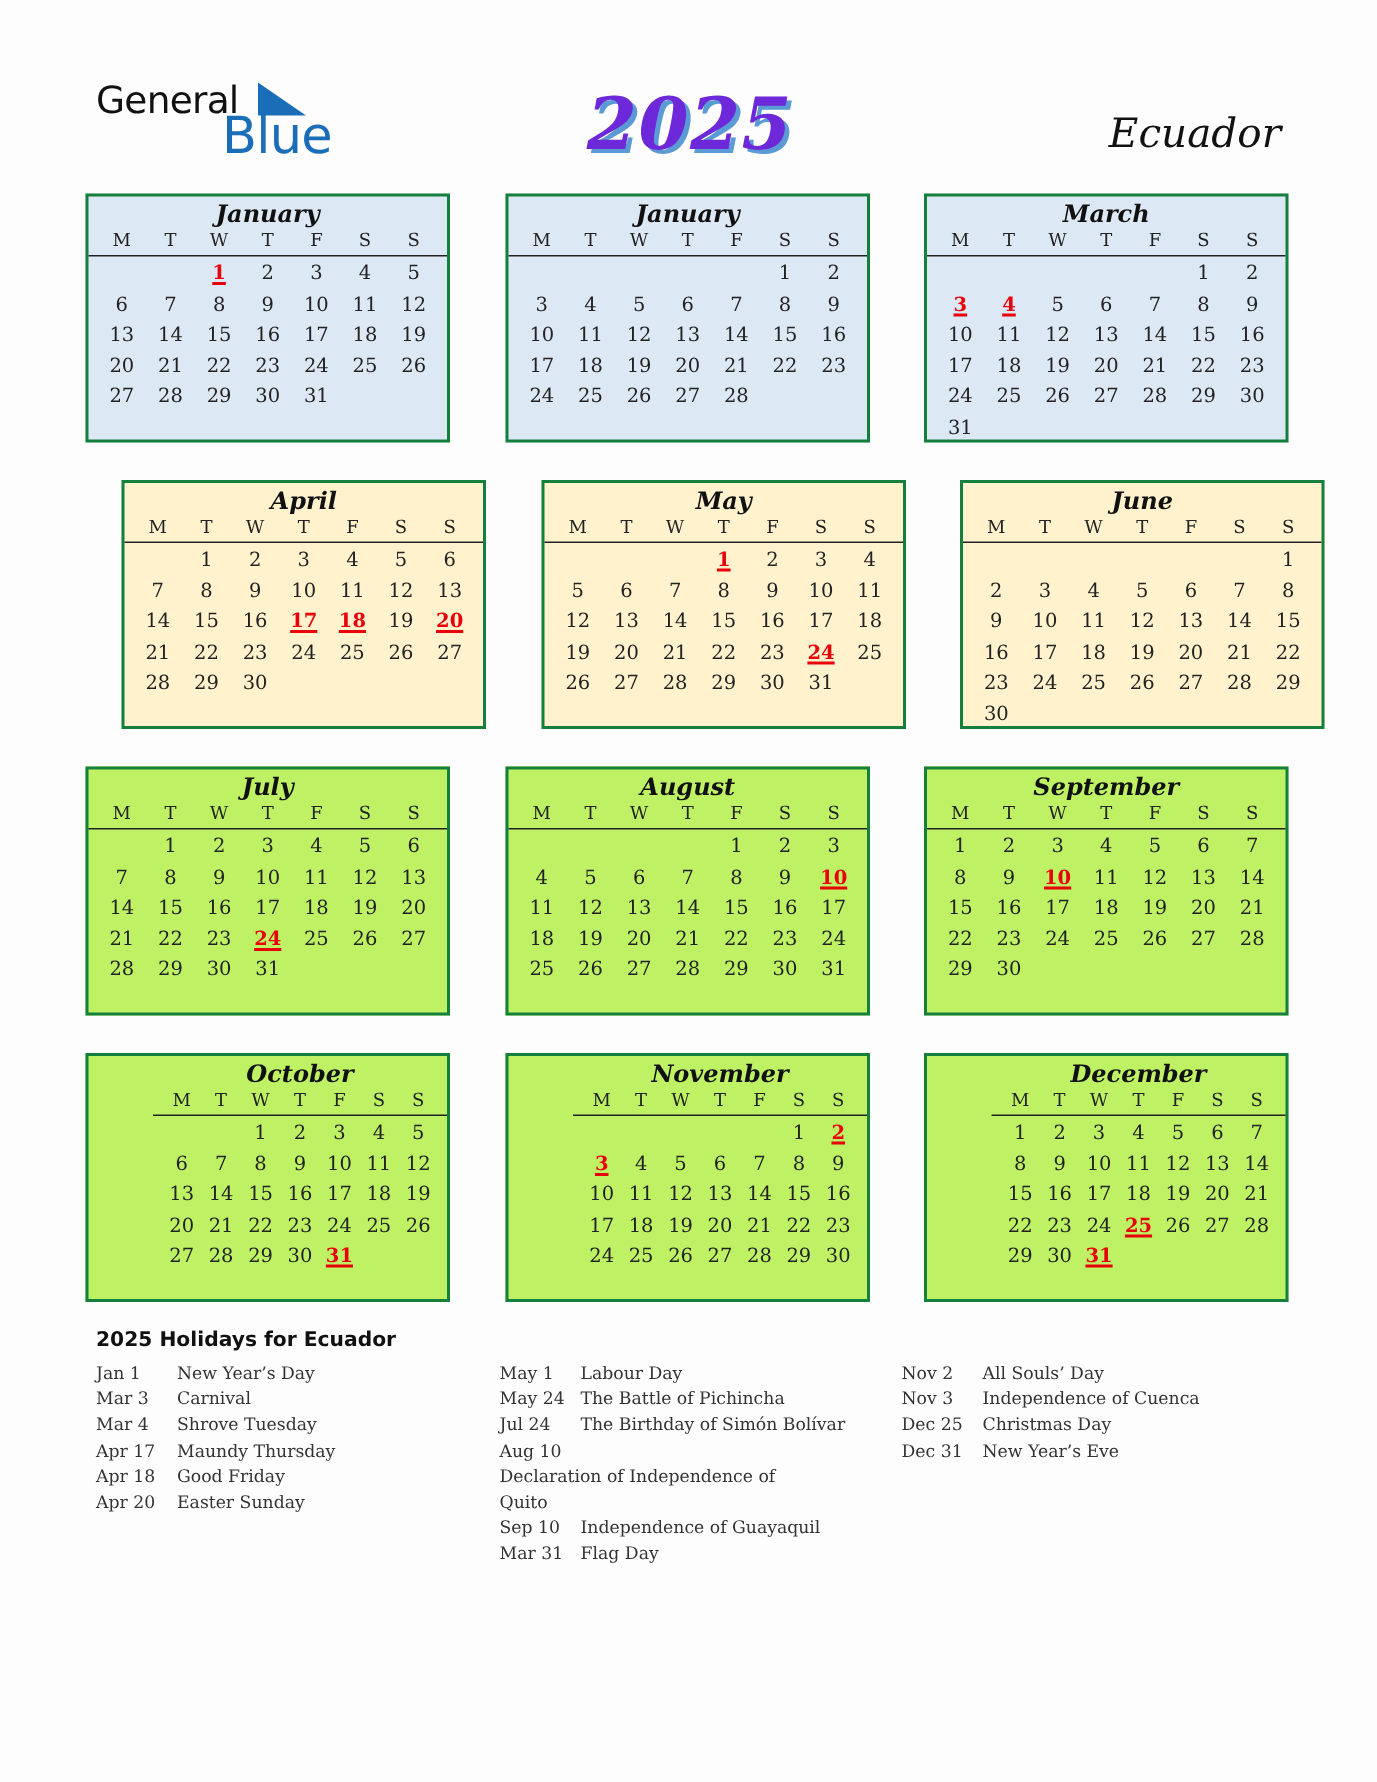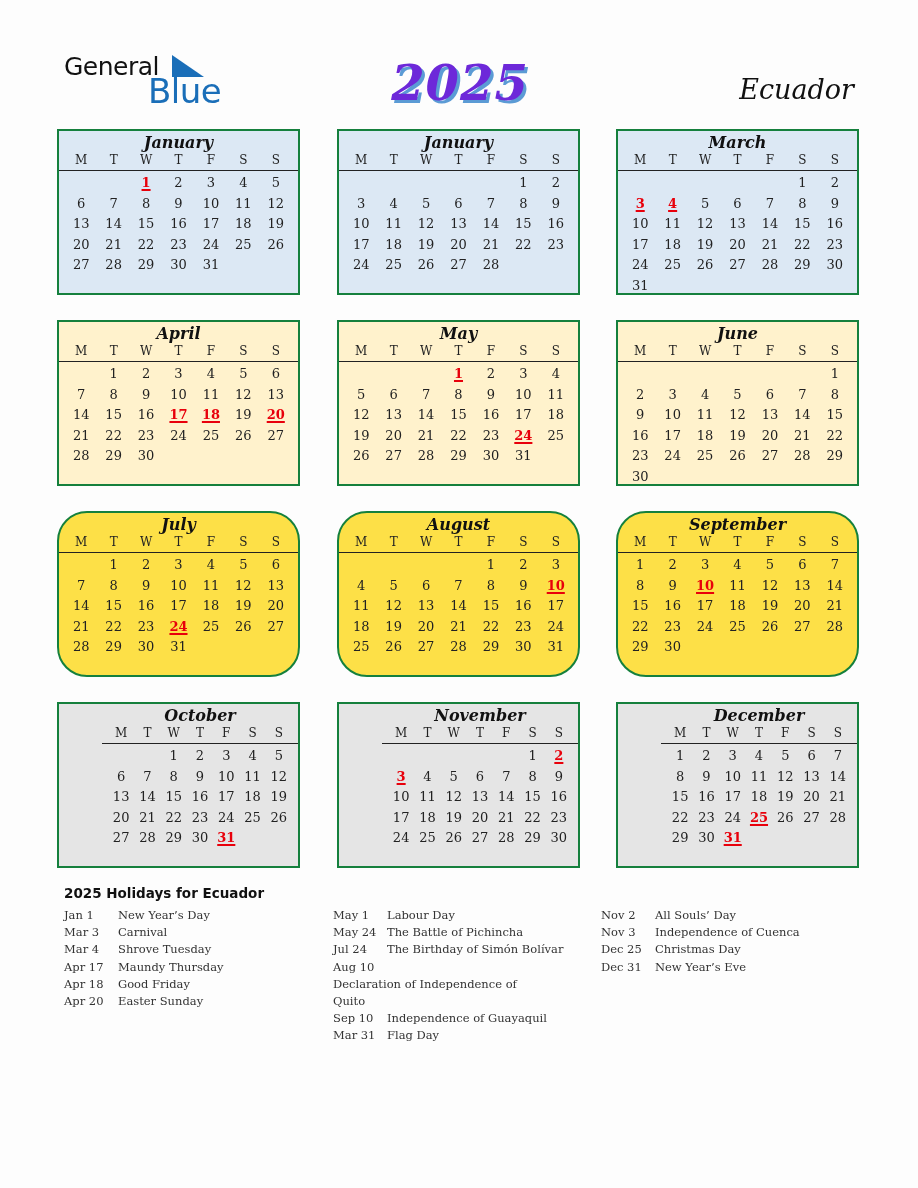--- a/index.html
+++ b/index.html
@@ -20,25 +20,25 @@
     font-weight: normal; font-style: italic; font-size: 27px; color: #111; text-align: center; }
 
   .month { position: absolute; width: 243px; height: 166px; border: 2px solid #15803d; box-sizing: border-box; }
   .month .mname { text-align: center; font-weight: bold; font-style: italic; font-size: 16px; height: 22px; line-height: 24px; color: #111; }
   .month .dow { display: grid; grid-template-columns: repeat(7, 1fr); font-size: 12px; height: 17px; line-height: 15px; text-align: center; border-bottom: 1px solid #222; padding: 0 6px; }
   .month .days { display: grid; grid-template-columns: repeat(7, 1fr); padding: 2px 6px 0 6px; }
   .month .d { text-align: center; font-size: 13px; height: 20.6px; line-height: 20px; color: #222; }
   .month .d.h { color: #e8000b; font-weight: bold; text-decoration: underline; text-decoration-thickness: 2px; text-underline-offset: 2px; }
 
   .c1 { left: 57px; } .c2 { left: 337px; } .c3 { left: 616px; }
-  .r1 { top: 129px; } .r2 { top: 320px; } .r3 { top: 511px; } .r4 { top: 702px; }
+  .r1 { top: 129px; } .r2 { top: 320px; margin-left: 24px; } .r3 { top: 511px; } .r4 { top: 702px; }
   .bg-blue { background: #dce8f4; }
   .bg-yellow { background: #fff2cc; }
-  .bg-green { background: #fde047; border-radius: 30px; }
-  .bg-peach { background: #e5e5e5; padding-left: 43px; }
+  .bg-green { background: #bef264; }
+  .bg-peach { background: #bef264; padding-left: 43px; }
 
   .hol-title { position: absolute; left: 64px; top: 885px; font-family: "DejaVu Sans", sans-serif; font-weight: bold; font-size: 13.5px; color: #111; }
   .hol-col { position: absolute; top: 907px; font-size: 11.5px; color: #333; }
   .hol-col .row { display: flex; line-height: 17.2px; }
   .hol-col .dt { width: 54px; flex: none; }
   .hol-col .nm { width: 190px; }
   .hol-col .wrap { flex-wrap: wrap; flex-direction: column; }
   .hol-col .wrap .nm { width: 185px; }
   .hol-col .wrap .cont { width: 260px; }
 </style>

